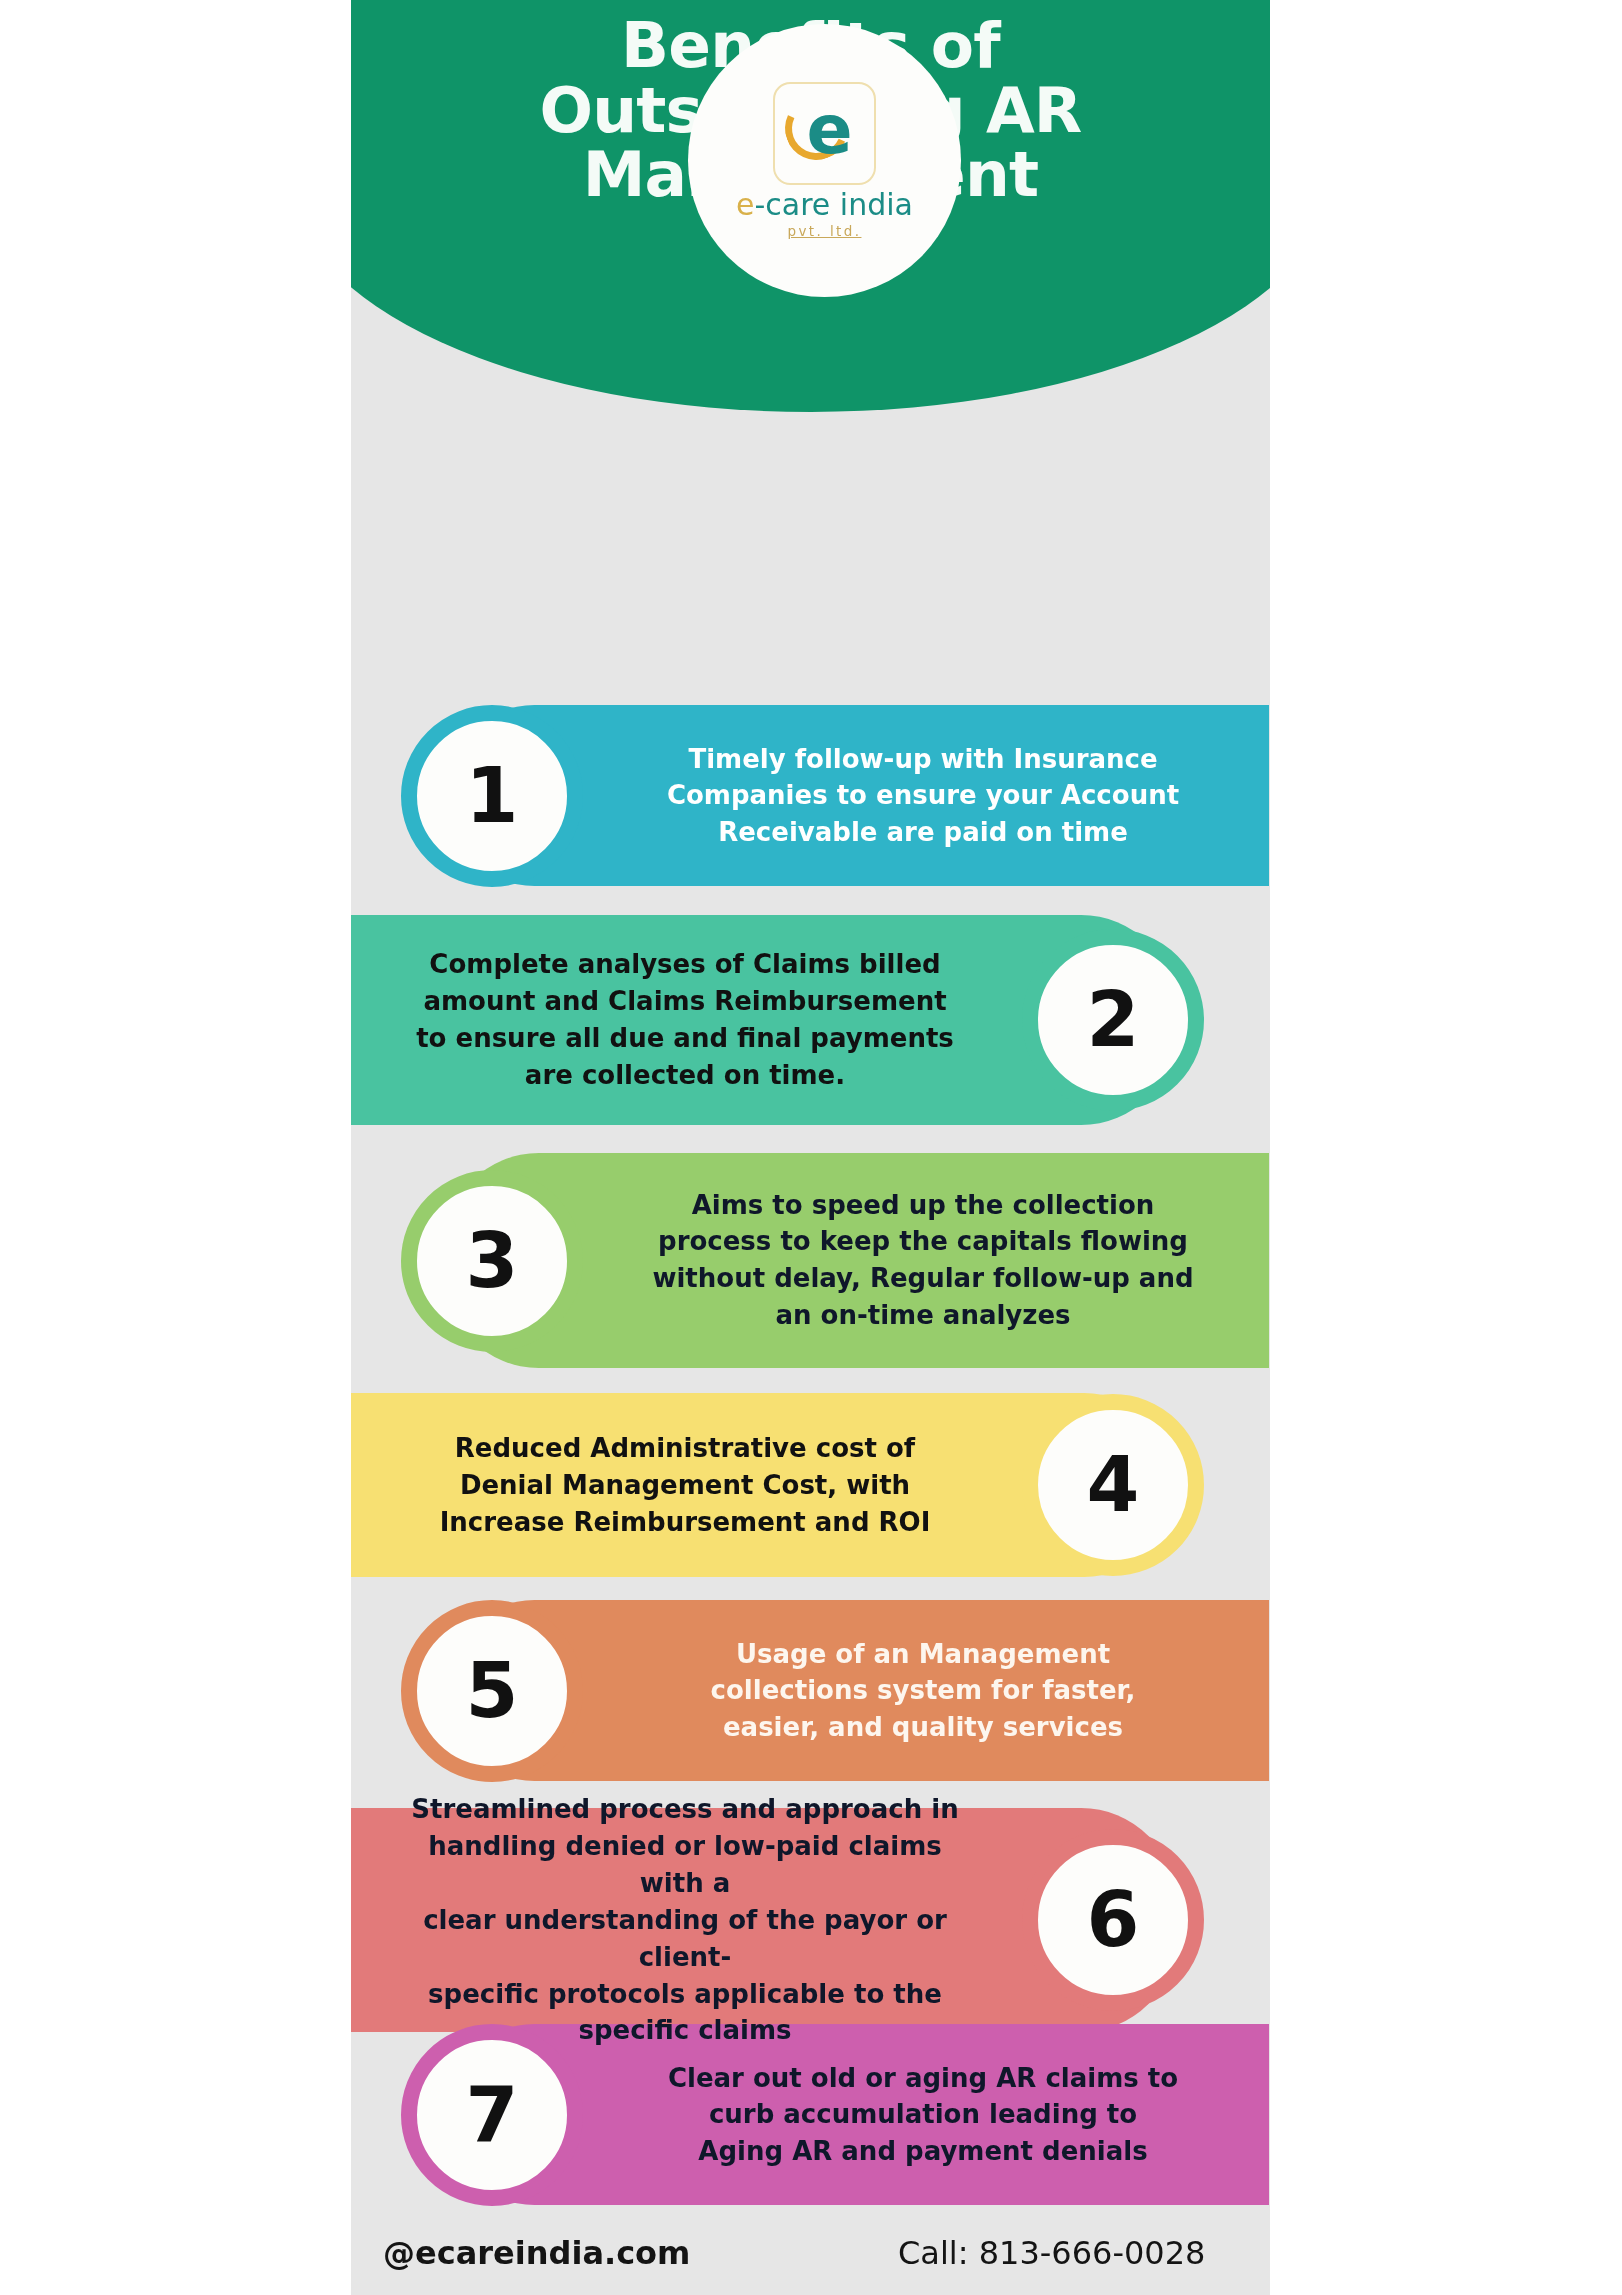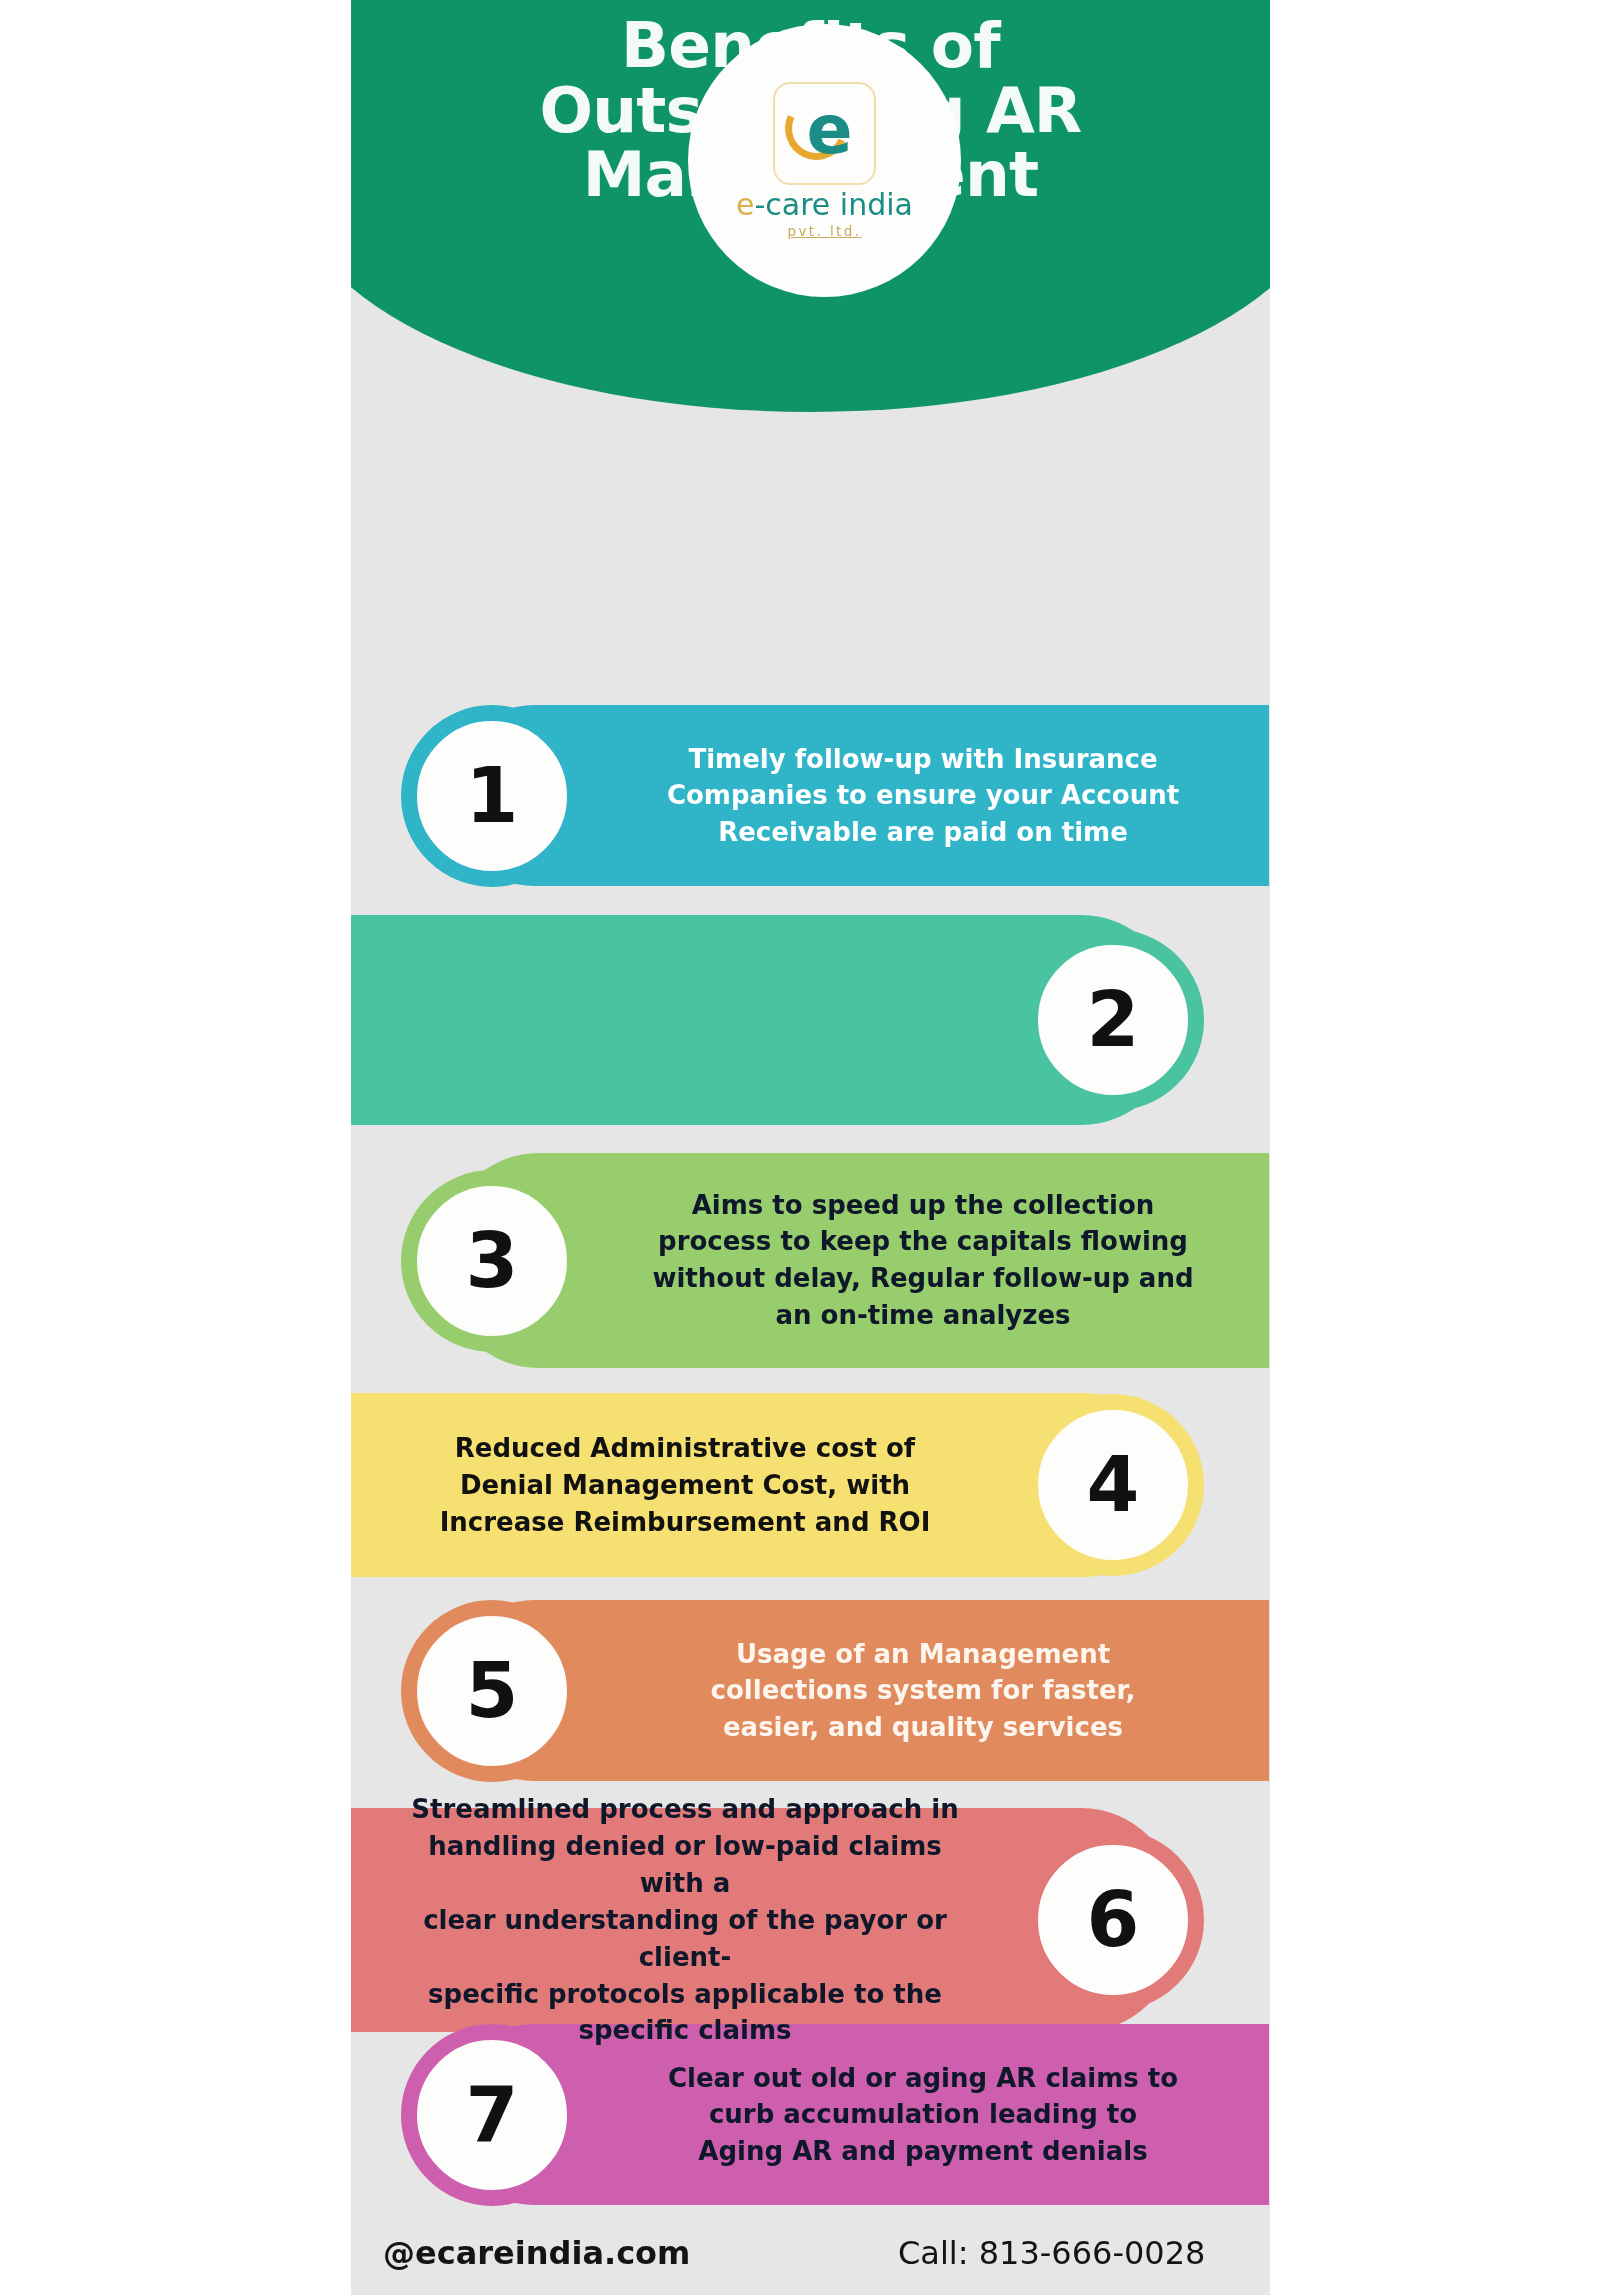--- a/index.html
+++ b/index.html
@@ -250,20 +250,24 @@
         </div>
         <div class="row-text" style="color: rgb(255, 255, 255);">Timely follow-up with Insurance
 Companies to ensure your Account
 Receivable are paid on time</div>
       </div>
       <div class="row right" style="top: 915px; height: 210px;">
         <div class="bar" style="background: rgb(73, 195, 160);"></div>
         <div class="num-circle" style="border-color: rgb(73, 195, 160);">
           <span>2</span>
         </div>
+        <div class="row-text" style="color: rgb(17, 17, 17);">Complete analyses of Claims billed
+amount and Claims Reimbursement
+to ensure all due and final payments
+are collected on time.</div>
       </div>
       <div class="row left" style="top: 1153px; height: 215px;">
         <div class="bar" style="background: rgb(151, 205, 108);"></div>
         <div class="num-circle" style="border-color: rgb(151, 205, 108);">
           <span>3</span>
         </div>
         <div class="row-text" style="color: #0f172a;">Aims to speed up the collection
 process to keep the capitals flowing
 without delay, Regular follow-up and
 an on-time analyzes</div>

